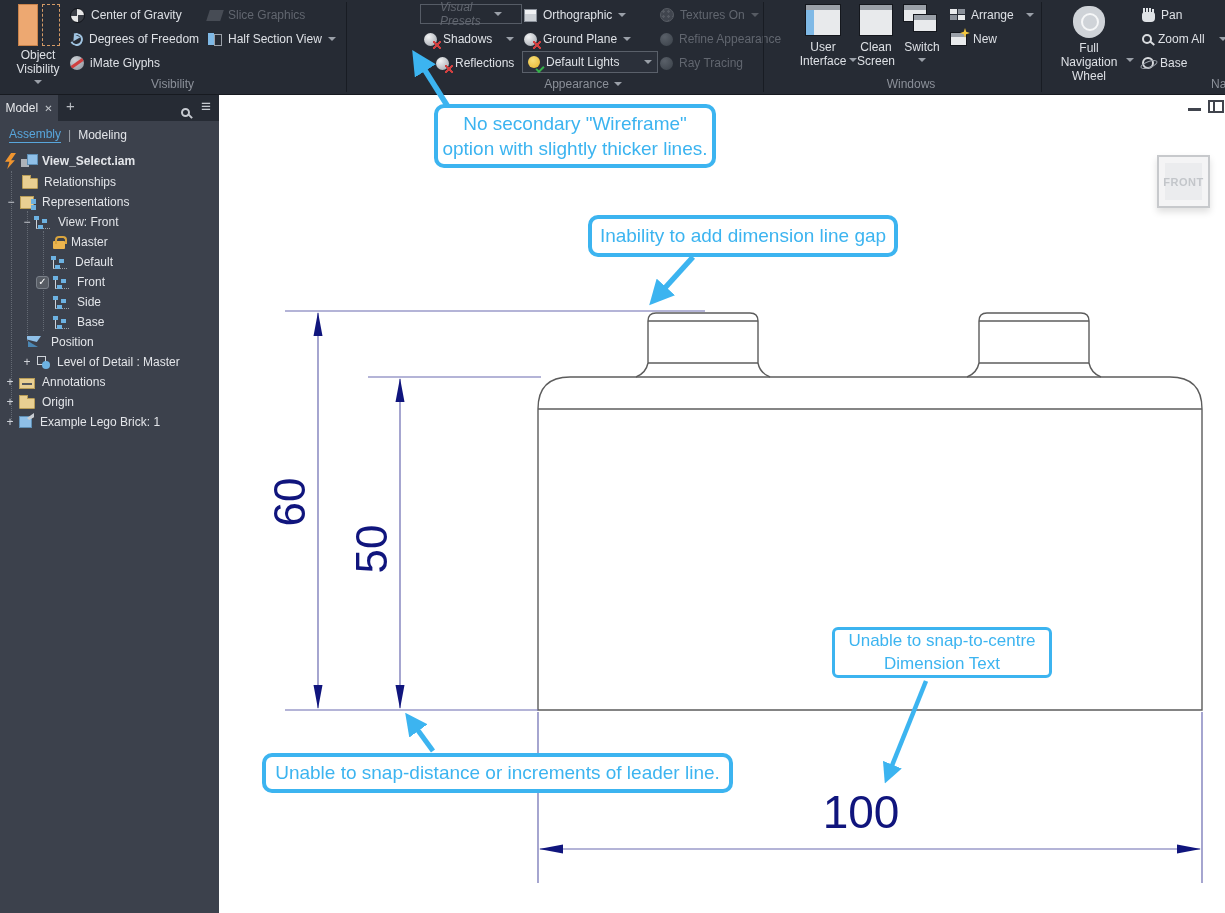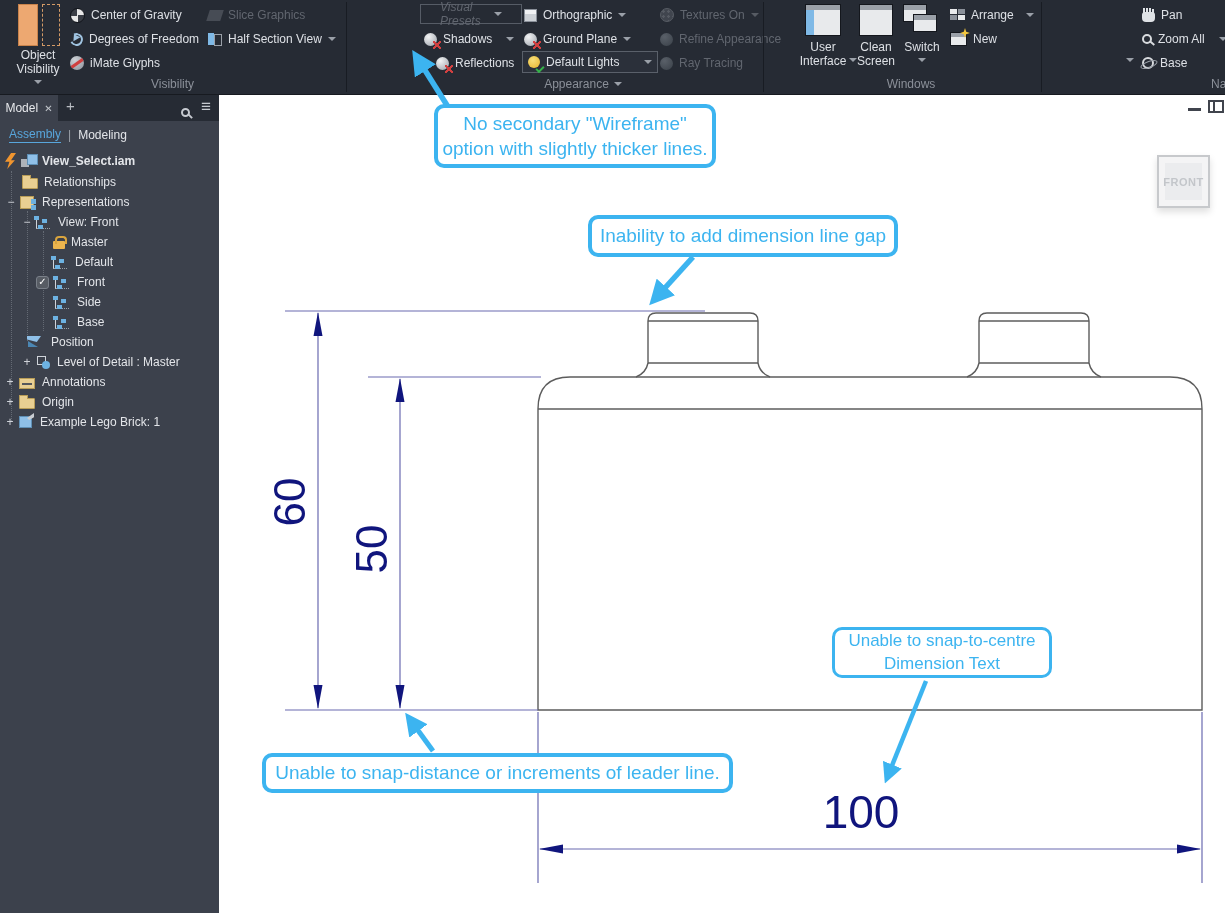--- a/index.html
+++ b/index.html
@@ -249,20 +249,24 @@
     <span class="ic-win" style="width:17px;height:14px;">
         <span class="tbar" style="height:4px;"></span>
         <span class="ic-star" style="position:absolute;right:-4px;top:-5px;"></span>
       </span>
     <span>New</span>
   </div>
   <div class="seclabel" style="left:856px;width:110px;">Windows</div>
 
   <div class="rdiv" style="left:1041px;"></div>
 
+  <div class="bigbtn" style="left:1056px;top:6px;width:66px;">
+    <span class="ic-wheel"></span>
+    <span style="margin-top:4px;">Full Navigation Wheel</span>
+  </div>
   <span class="dd" style="position:absolute;left:1126px;top:58px;"></span>
   <div class="ritem" style="left:1142px;top:5px;">
     <span class="ic-pan"></span>
     <span>Pan</span>
   </div>
   <div class="ritem" style="left:1142px;top:29px;">
     <span class="ic-mag"></span>
     <span>Zoom All</span>
     <span class="dd" style="margin-left:8px;"></span>
   </div>
@@ -424,16 +428,16 @@
 <div class="callout" style="left:434px;top:104px;width:282px;height:64px;">
   <span>No secondary "Wireframe"</span>
   <span>option with slightly thicker lines.</span>
 </div>
 <div class="callout" style="left:588px;top:215px;width:310px;height:42px;">
   <span>Inability to add dimension line gap</span>
 </div>
 <div class="callout" style="left:262px;top:753px;width:471px;height:40px;">
   <span>Unable to snap-distance or increments of leader line.</span>
 </div>
-<div class="callout" style="left:832px;top:627px;width:220px;height:51px;font-size:17px;border-width:3px;">
+<div class="callout" style="left:832px;top:627px;width:220px;height:51px;font-size:17px;border-width:3px;border-radius:6px;">
   <span>Unable to snap-to-centre</span>
   <span>Dimension Text</span>
 </div>
 
 </body></html>

